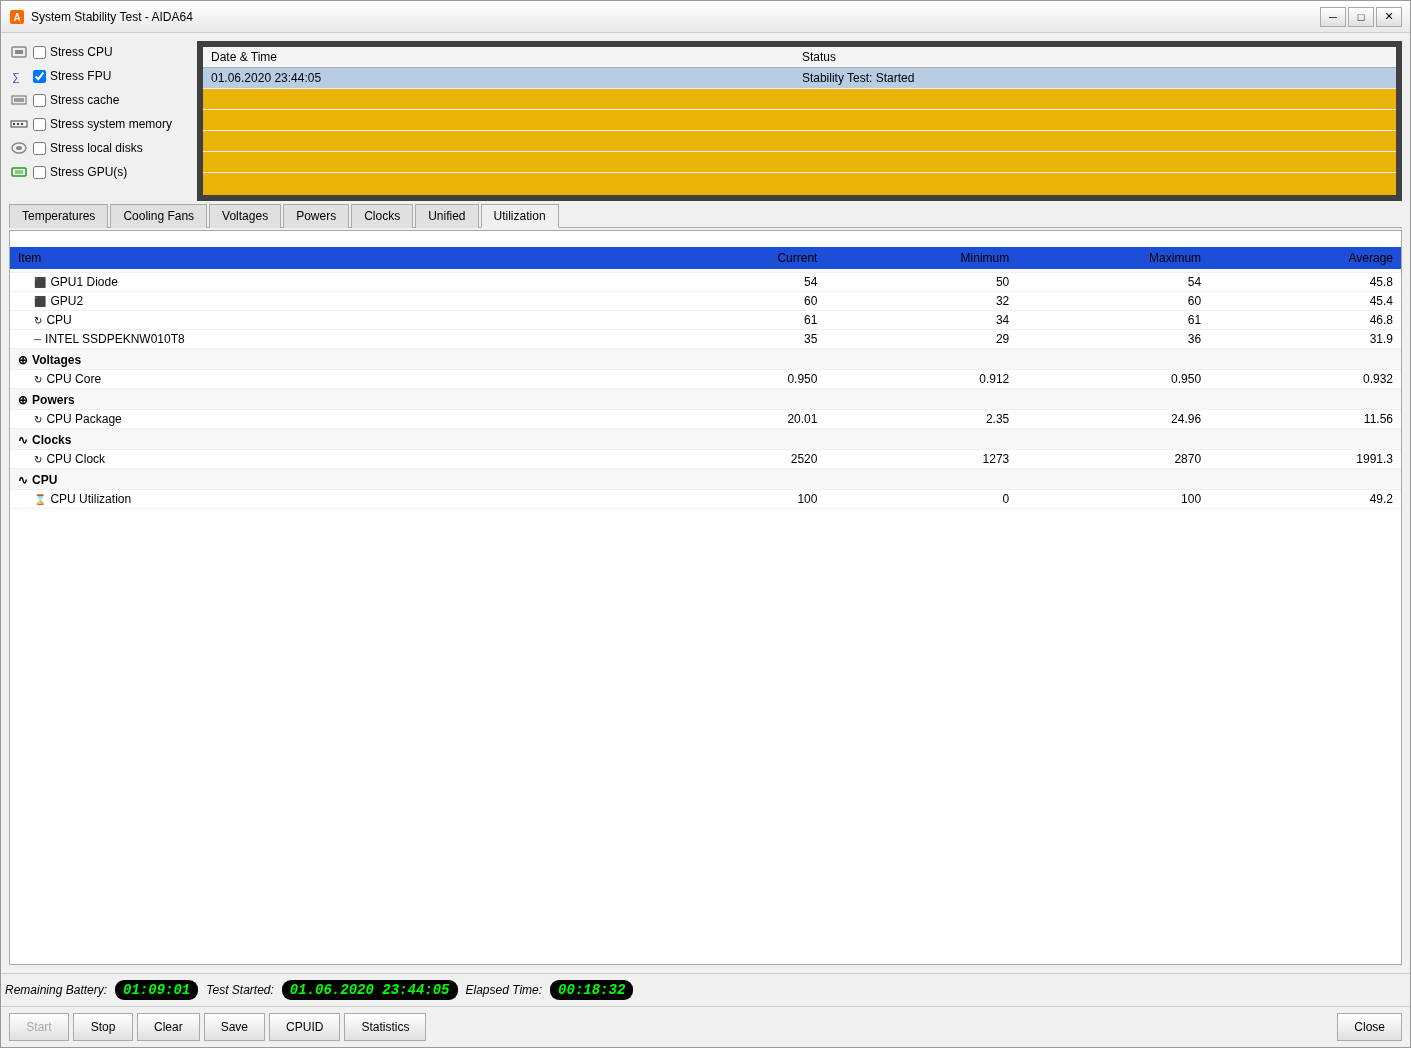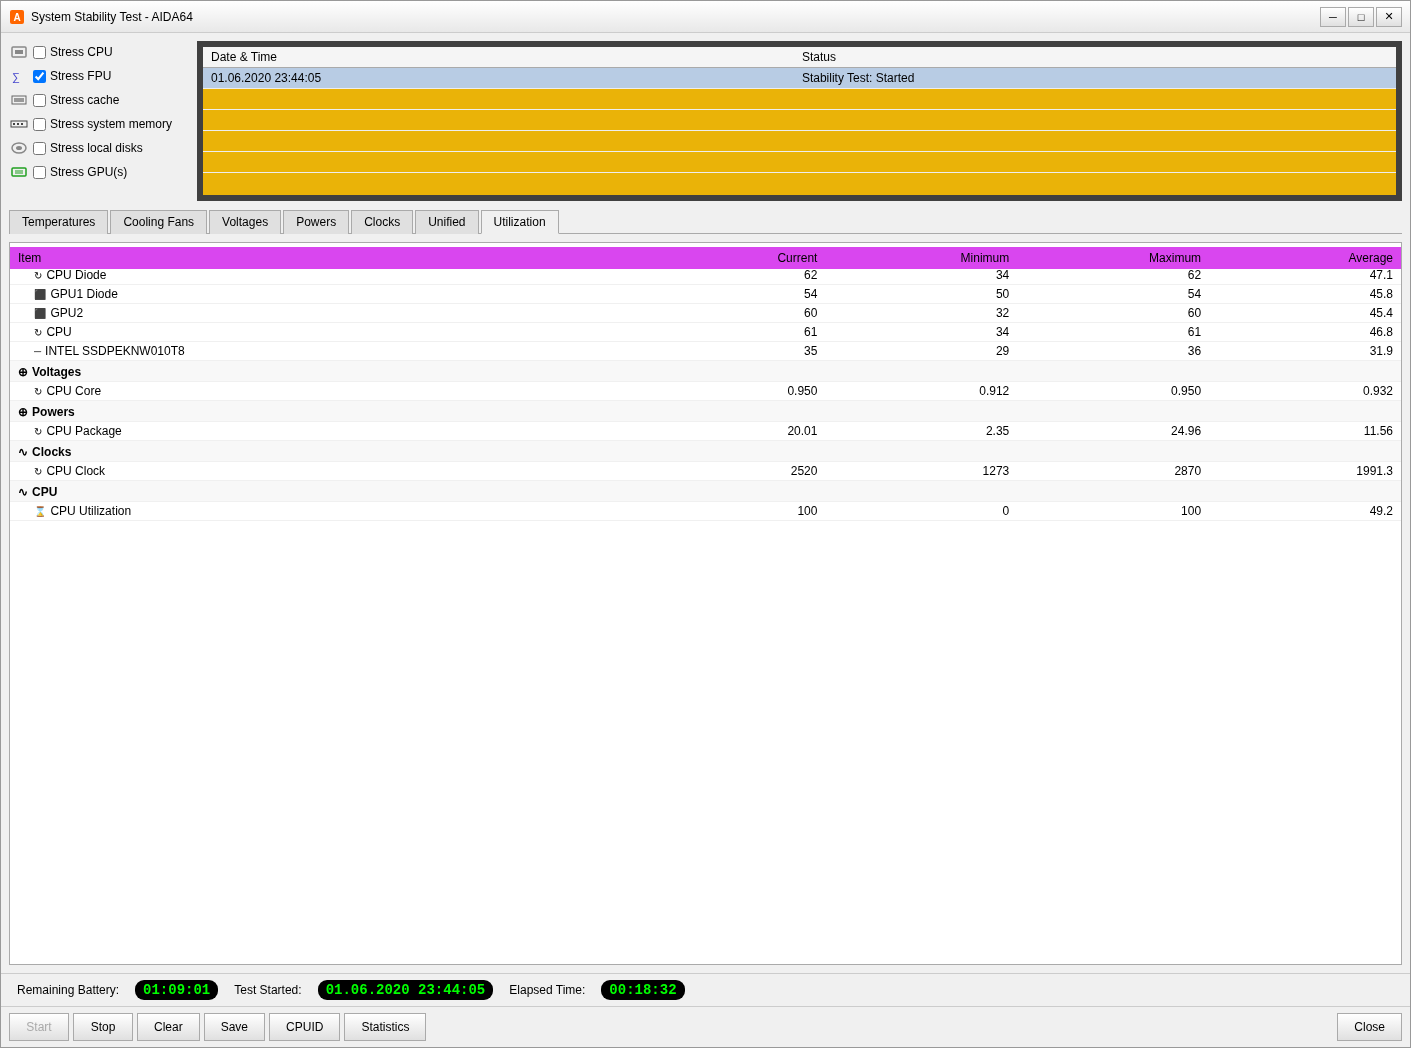--- a/index.html
+++ b/index.html
@@ -52,21 +52,21 @@
       display: flex;
       align-items: center;
       justify-content: center;
       font-size: 11px;
     }
     .content-area {
       display: flex;
       flex-direction: column;
       flex: 1;
       padding: 8px;
-      gap: 8px;
+      gap: 2px;
     }
     .top-section {
       display: flex;
       gap: 8px;
       flex-shrink: 0;
     }
     .stress-options {
       display: flex;
       flex-direction: column;
       gap: 2px;
@@ -145,52 +145,53 @@
       flex: 1;
       border: 1px solid #aaa;
       background: #fff;
       overflow-y: auto;
     }
     .stats-table {
       width: 100%;
       border-collapse: collapse;
     }
     .stats-table th {
-      background: #d946ef;
+      background: #1d4ed8;
       border-bottom: 1px solid #ccc;
       padding: 4px 8px;
       text-align: left;
       font-weight: normal;
       font-size: 12px;
       position: sticky;
-      top: 4px;
+      top: 16px;
     }
     .stats-table th.right { text-align: right; }
     .stats-table td {
       padding: 2px 8px;
       font-size: 12px;
       border-bottom: 1px solid #f0f0f0;
     }
     .stats-table td.right { text-align: right; }
     .group-row td {
       font-weight: bold;
       background: #f8f8f8;
       padding-top: 4px;
     }
     .item-row td:first-child {
       padding-left: 24px;
     }
     .status-bar {
       display: flex;
       align-items: center;
-      gap: 16px;
-      padding: 6px 16px;
+      gap: 8px;
+      padding: 6px 4px;
       background: #f0f0f0;
       border-top: 1px solid #ccc;
       flex-shrink: 0;
+      font-style: italic;
     }
     .status-label {
       font-size: 12px;
     }
     .status-display {
       background: #000;
       color: #00ff00;
       font-family: 'Courier New', monospace;
       font-size: 14px;
       font-weight: bold;

